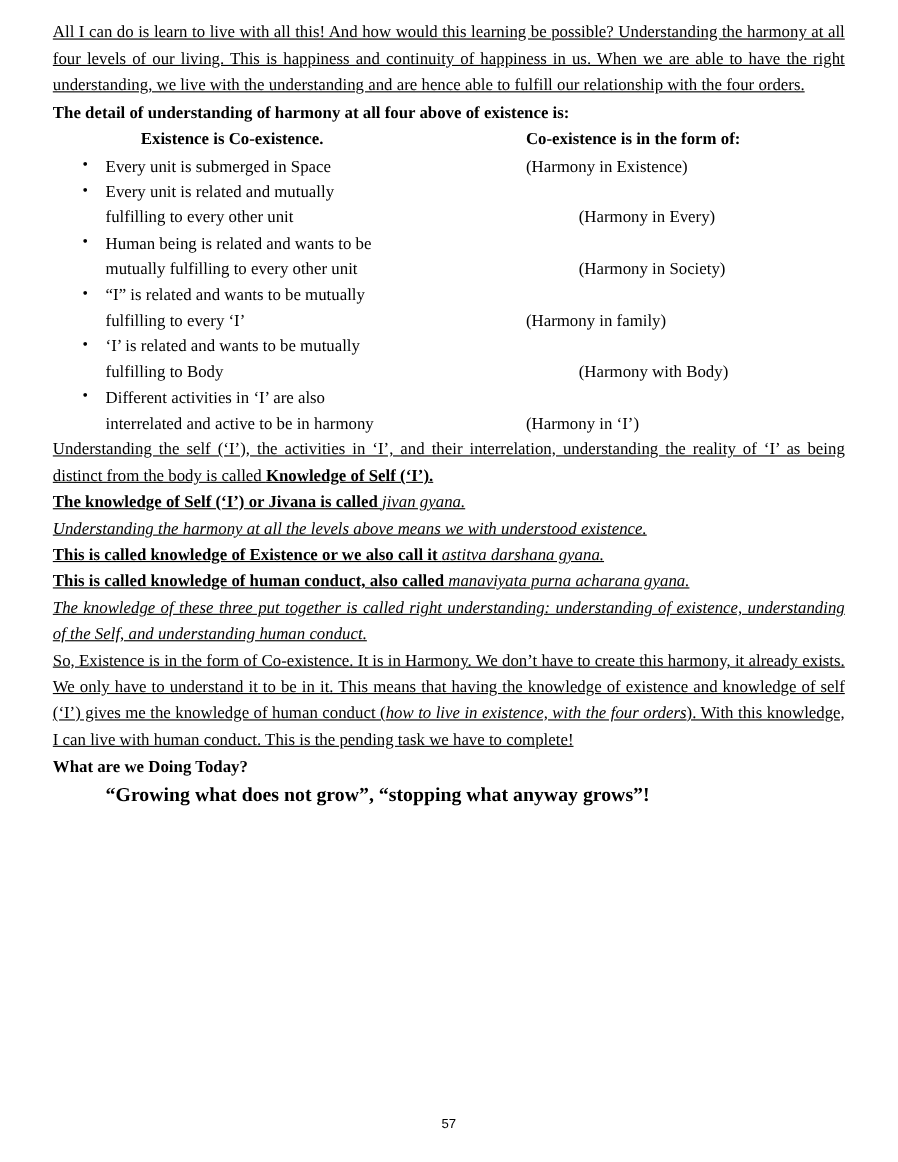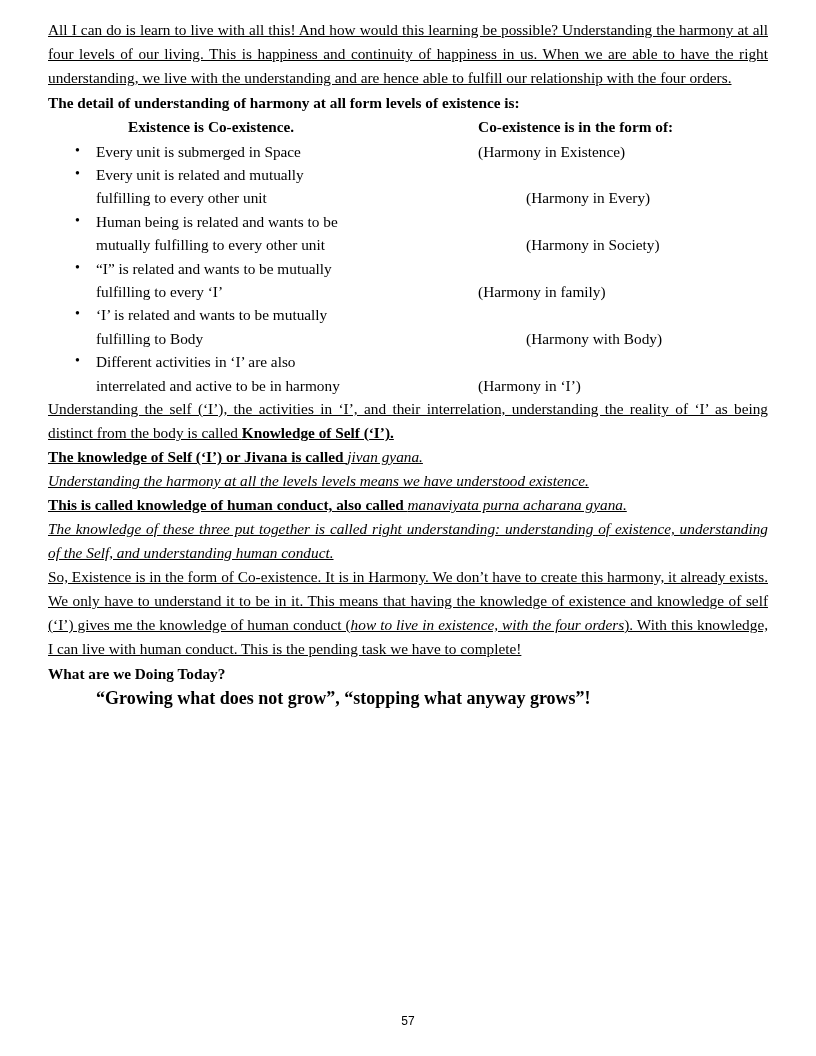--- a/index.html
+++ b/index.html
@@ -110,21 +110,21 @@
     color: #000000;
   }
 </style>
 </head>
 <body>
 
 <div class="page">
 
   <p class="para">All I can do is learn to live with all this! And how would this learning be possible? Understanding the harmony at all four levels of our living. This is happiness and continuity of happiness in us. When we are able to have the right understanding, we live with the understanding and are hence able to fulfill our relationship with the four orders.</p>
 
-  <div class="heading">The detail of understanding of harmony at all form levels of existence is:</div>
+  <div class="heading">The detail of understanding of harmony at all four above of existence is:</div>
 
   <table class="harmony">
     <tbody>
       <tr>
         <td class="col-left hdr-left">Existence is Co-existence.</td>
         <td class="col-right hdr-right">Co-existence is in the form of:</td>
       </tr>
 
       <tr class="bullet-row">
         <td class="col-left">
@@ -202,22 +202,23 @@
           <div class="rt-a rt-pad-2">(Harmony in ‘I’)</div>
         </td>
       </tr>
     </tbody>
   </table>
 
   <p class="para para-last-left"><span>Understanding the self (‘I’), the activities in ‘I’, and their interrelation, understanding the reality of ‘I’ as being distinct from the body is called </span><span class="bold">Knowledge of Self (‘I’).</span></p>
 
   <p class="para para-last-left"><span class="bold">The knowledge of Self (‘I’) or Jivana is called </span><span class="italic">jivan gyana.</span></p>
 
-  <p class="para para-last-left italic">Understanding the harmony at all the levels levels means we have understood existence.</p>
-
+  <p class="para para-last-left italic">Understanding the harmony at all the levels above means we with understood existence.</p>
+
+  <p class="para para-last-left"><span class="bold">This is called knowledge of Existence or we also call it </span><span class="italic">astitva darshana gyana.</span></p>
 
 
   <p class="para para-last-left"><span class="bold">This is called knowledge of human conduct, also called </span><span class="italic">manaviyata purna acharana gyana.</span></p>
 
   <p class="para italic">The knowledge of these three put together is called right understanding: understanding of existence, understanding of the Self, and understanding human conduct.</p>
 
   <p class="para"><span>So, Existence is in the form of Co-existence. It is in Harmony. We don’t have to create this harmony, it already exists. We only have to understand it to be in it. This means that having the knowledge of existence and knowledge of self (‘I’) gives me the knowledge of human conduct (</span><span class="italic">how to live in existence, with the four orders</span><span>). With this knowledge, I can live with human conduct. This is the pending task we have to complete!</span></p>
 
   <div class="heading">What are we Doing Today?</div>
 

